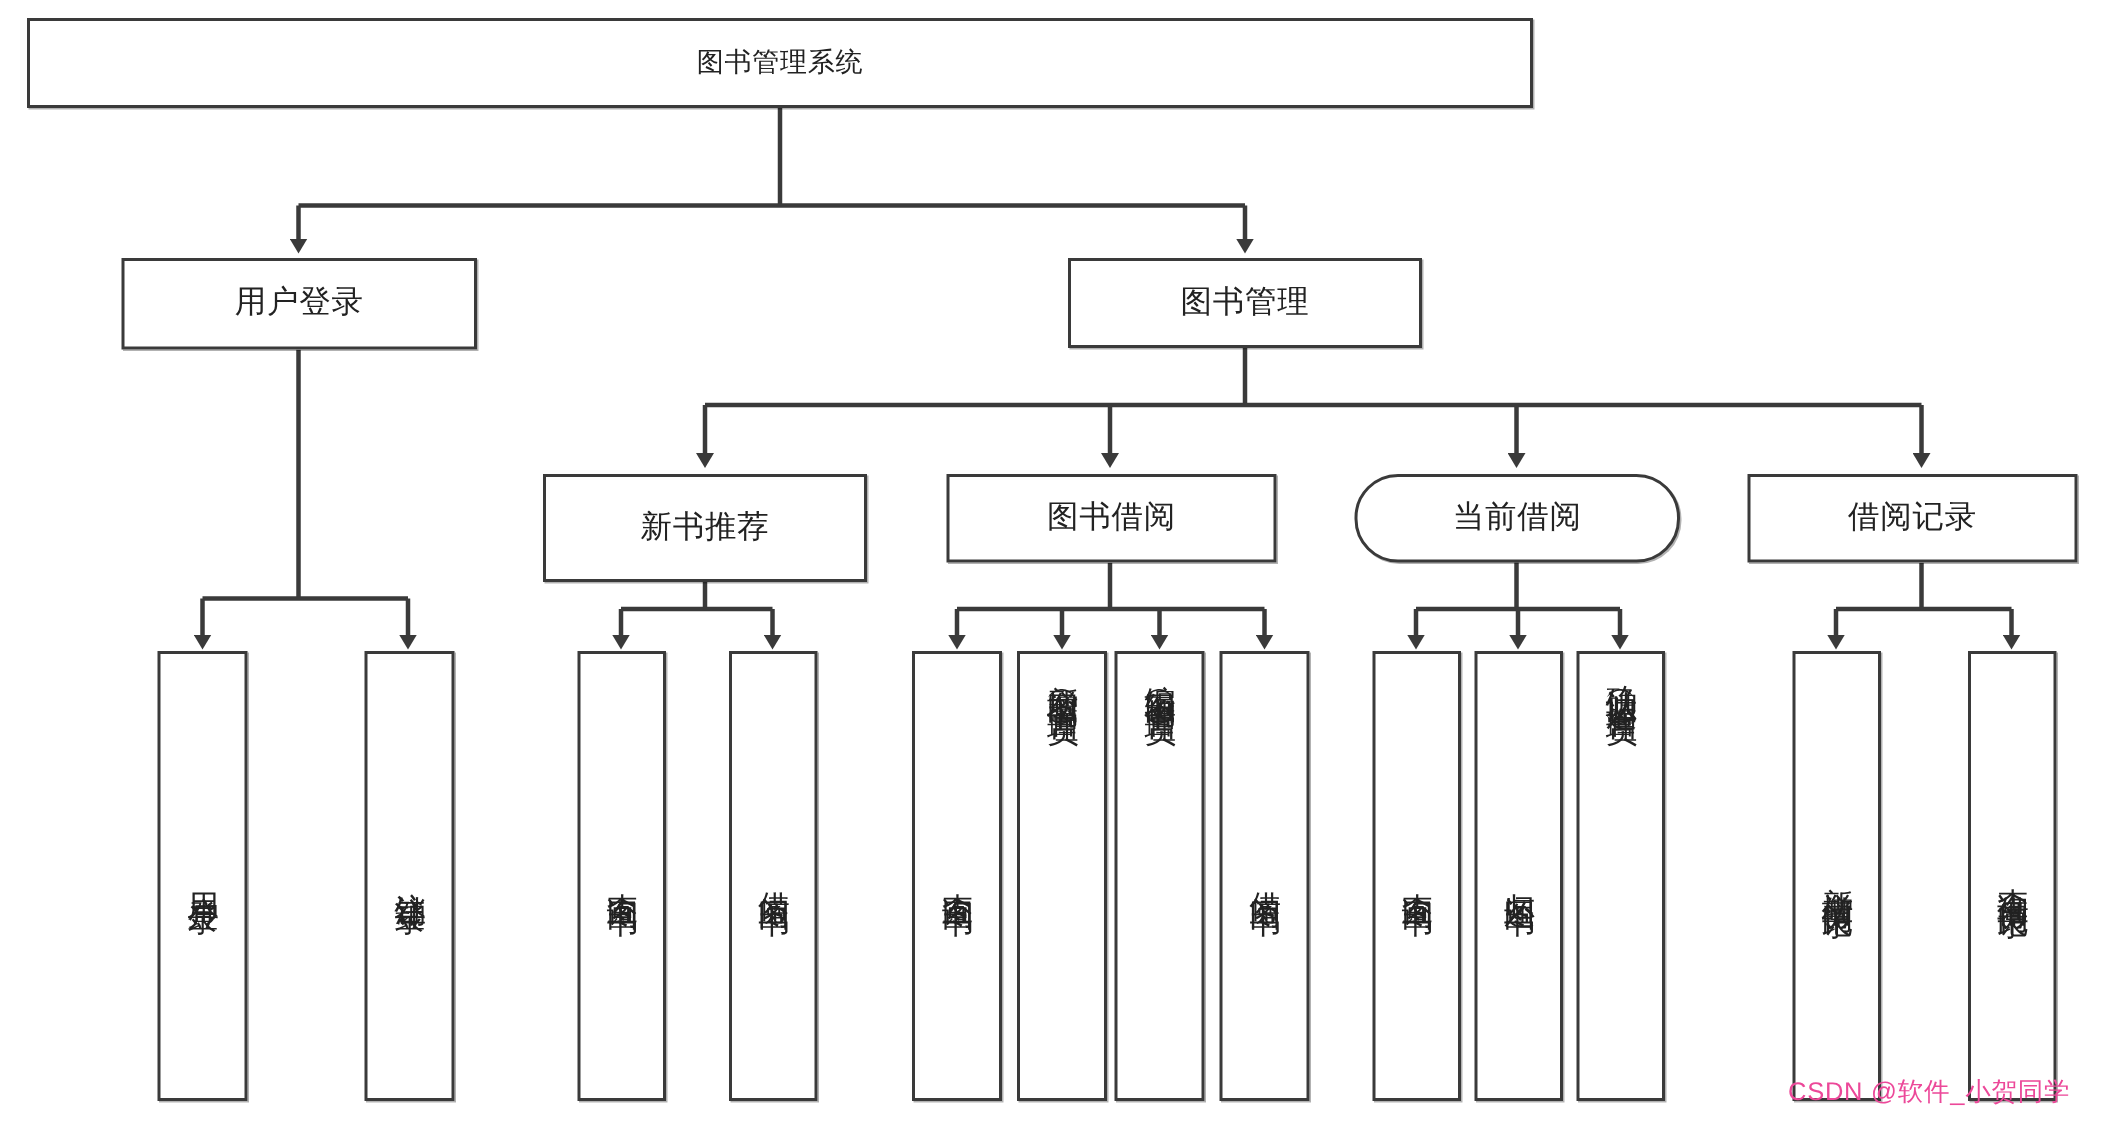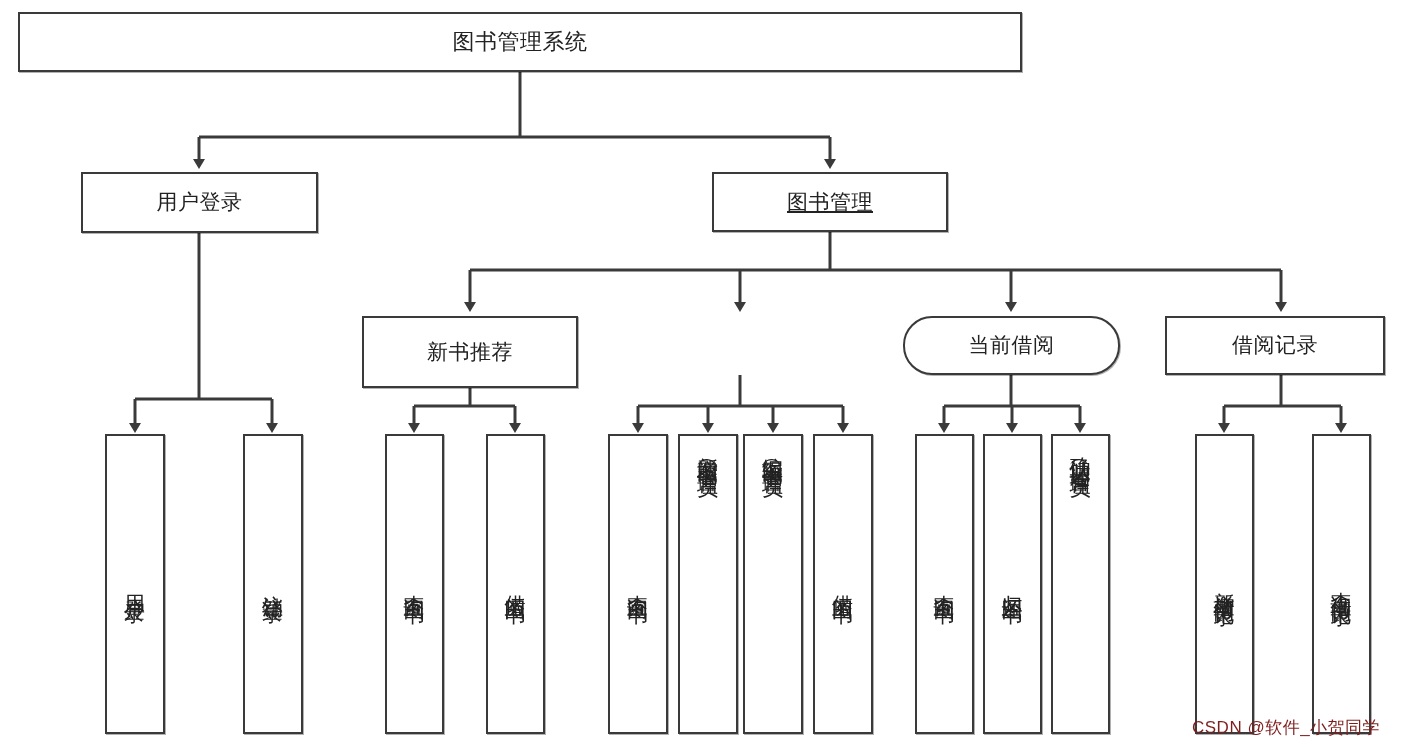--- a/index.html
+++ b/index.html
@@ -40,21 +40,21 @@
     display: block;
     text-align: center;
     line-height: 1.08;
     letter-spacing: 0.5px;
   }
   
   .node.horiz .label {
     font-size: 21px;
   }
   .node.root .label {
-    font-size: 22px;
+    font-size: 18px;
   }
   
   .node.vert {
     align-items: flex-start;
     justify-content: center;
     padding-top: 0;
   }
   .node.vert .label {
     writing-mode: vertical-rl;
     text-orientation: upright;
@@ -67,21 +67,21 @@
   .node.vert.center {
     align-items: center;
   }
   .node.vert.top {
     align-items: flex-start;
     padding-top: 4px;
   }
   .watermark {
     position: absolute;
     font-size: 17px;
-    color: #7f1d1d;
+    color: #ec4899;
     white-space: nowrap;
     letter-spacing: 0.5px;
   }
 </style>
 </head>
 <body>
 
 <div id="canvas">
 
   <svg id="edges" viewBox="0 0 1405 747">
@@ -134,27 +134,30 @@
     </g>
   </svg>
 
   <div class="node horiz root" style="left:18px; top:12px; width:1004px; height:60px;">
     <span class="label">图书管理系统</span>
   </div>
 
   <div class="node horiz" style="left:81px; top:172px; width:237px; height:61px;">
     <span class="label">用户登录</span>
   </div>
-  <div class="node horiz" style="left:712px; top:172px; width:236px; height:60px;text-decoration:underline;">
+  <div class="node horiz" style="left:712px; top:172px; width:236px; height:60px;">
     <span class="label">图书管理</span>
   </div>
 
   <div class="node horiz" style="left:362px; top:316px; width:216px; height:72px;">
     <span class="label">新书推荐</span>
   </div>
+  <div class="node horiz" style="left:631px; top:316px; width:220px; height:59px;">
+    <span class="label">图书借阅</span>
+  </div>
   <div class="node horiz" style="left:903px; top:316px; width:217px; height:59px;border-radius:29px;">
     <span class="label">当前借阅</span>
   </div>
   <div class="node horiz" style="left:1165px; top:316px; width:220px; height:59px;">
     <span class="label">借阅记录</span>
   </div>
 
   <div class="node vert center" style="left:105px; top:434px; width:60px; height:300px;">
     <span class="label">用户登录</span>
   </div>

